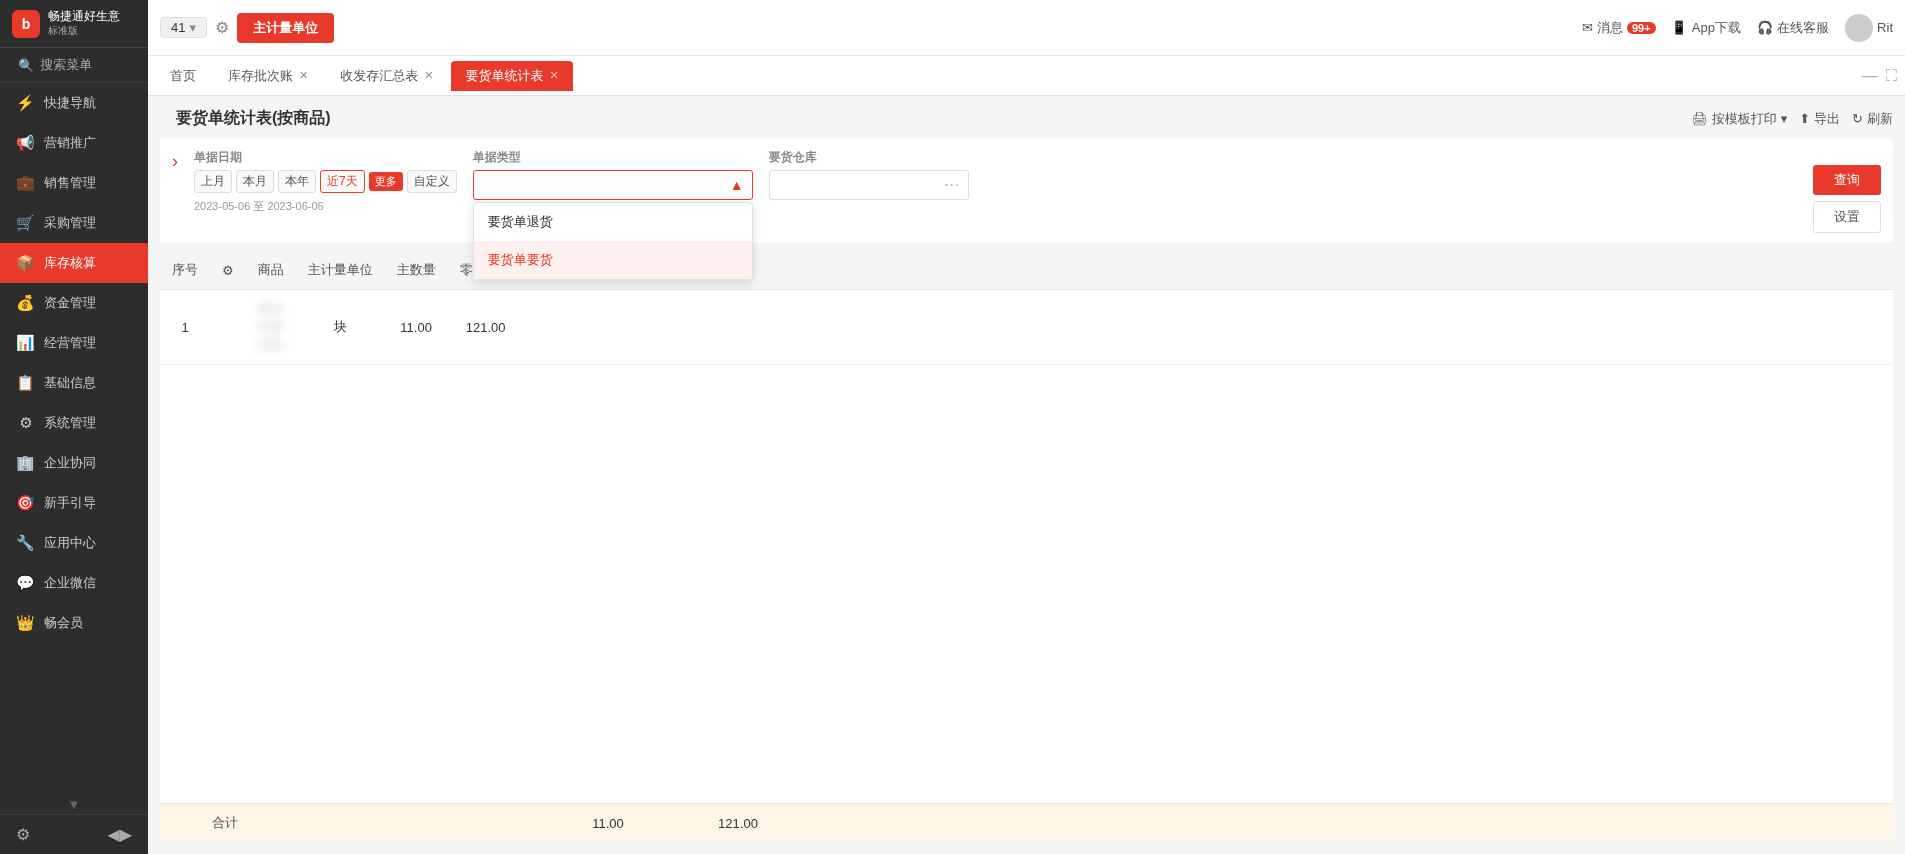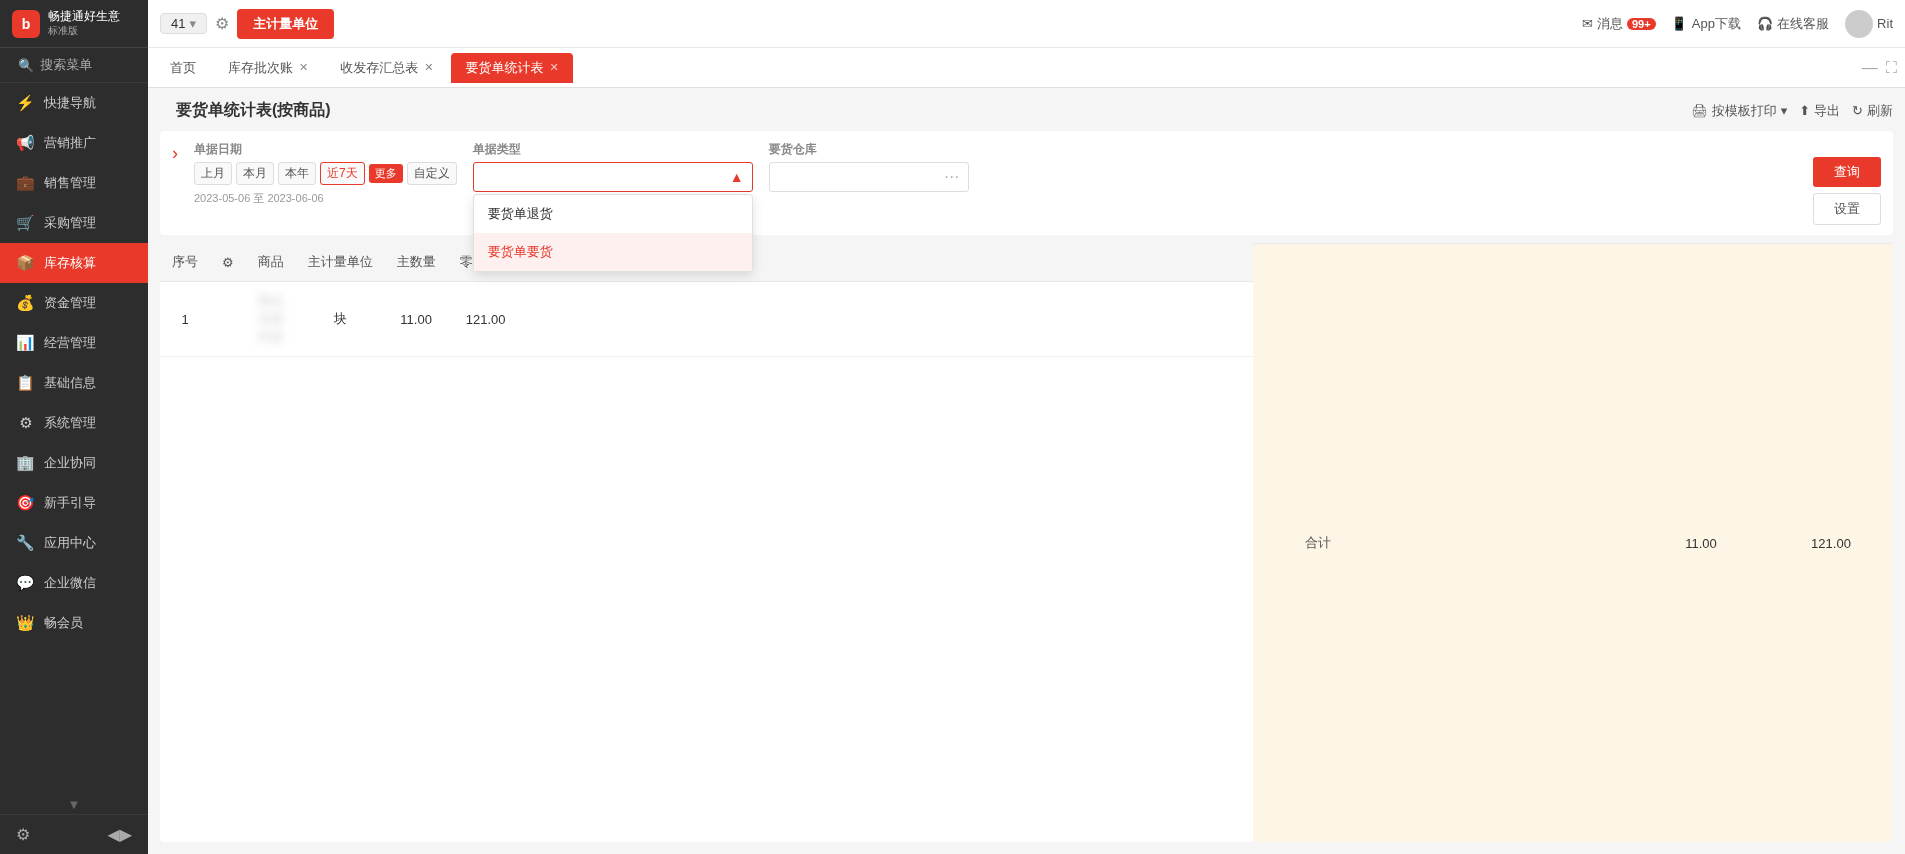--- a/index.html
+++ b/index.html
@@ -65,21 +65,21 @@
       border-top: 1px solid #3a3a3a;
       display: flex; align-items: center; justify-content: space-between;
     }
     .sidebar-bottom-icon { color: #aaa; cursor: pointer; font-size: 16px; }
 
     
     .main { flex: 1; display: flex; flex-direction: column; overflow: hidden; }
 
     
     .topbar {
-      height: 48px;
+      height: 56px;
       background: #fff;
       display: flex; align-items: center;
       padding: 0 12px;
       border-bottom: 1px solid #e8e8e8;
       justify-content: space-between;
     }
     .topbar-left { display: flex; align-items: center; gap: 8px; }
     .topbar-counter {
       background: #f0f0f0; border: 1px solid #ddd;
       border-radius: 4px; padding: 2px 10px;
@@ -238,21 +238,21 @@
       padding: 6px 20px; cursor: pointer; font-size: 13px;
     }
 
     
     .table-container {
       background: #fff;
       border-radius: 4px;
       flex: 1;
       overflow: hidden;
       display: flex;
-      flex-direction: row;
+      flex-direction: column;
     }
     .table-scroll { flex: 1; overflow: auto; }
     table { width: 100%; border-collapse: collapse; font-size: 13px; }
     thead th {
       background: #f5f5f5;
       padding: 10px 12px;
       text-align: center;
       color: #555;
       border-bottom: 1px solid #e8e8e8;
       font-weight: normal;

